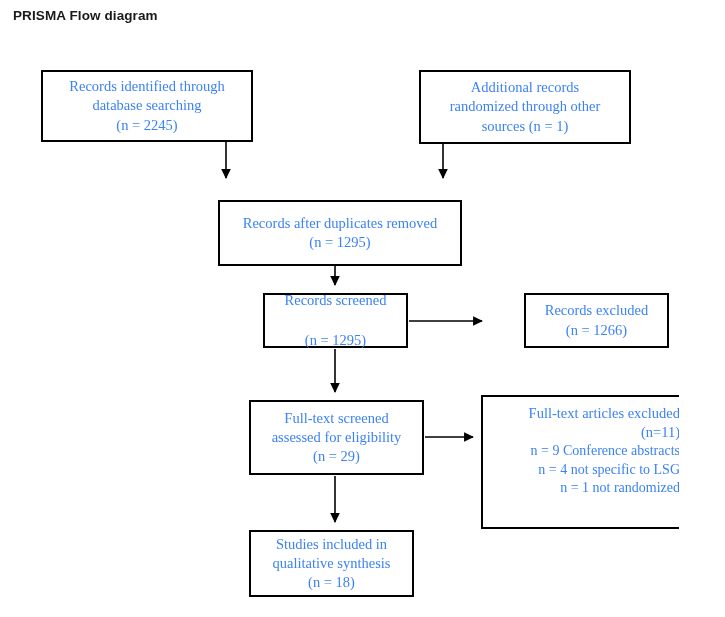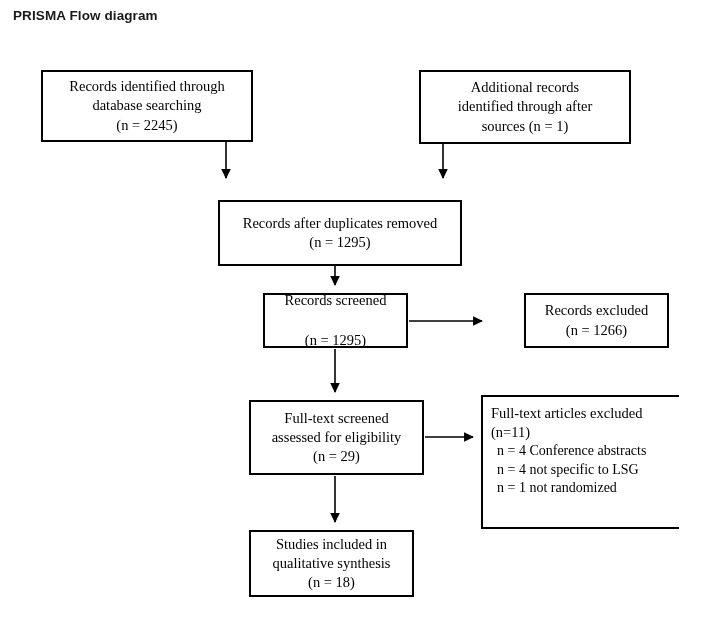--- a/index.html
+++ b/index.html
@@ -36,32 +36,32 @@
   }
   .box {
     position: absolute;
     box-sizing: border-box;
     background: #ffffff;
     border: 2.5px solid #000000;
     display: flex;
     flex-direction: column;
     align-items: center;
     justify-content: center;
-    color: #000000;
+    color: #3b82f6;
     font-family: "Liberation Serif", serif;
     font-size: 14.5px;
     line-height: 1.32;
     text-align: center;
   }
   .box .ln {
     display: block;
     white-space: nowrap;
   }
   .box.left-align {
-    align-items: flex-start;
+    align-items: flex-end;
     justify-content: flex-start;
     padding: 7px 8px 6px 8px;
   }
   .box.left-align .ln.center {
     text-align: center;
   }
   .box.left-align .ln.reason {
     text-align: left;
     padding-left: 6px;
     font-size: 14px;
@@ -121,21 +121,21 @@
   </svg>
 
   <div class="box" id="box-identified">
     <span class="ln">Records identified through</span>
     <span class="ln">database searching</span>
     <span class="ln">(n = 2245)</span>
   </div>
 
   <div class="box" id="box-additional">
     <span class="ln">Additional records</span>
-    <span class="ln">identified through after</span>
+    <span class="ln">randomized through other</span>
     <span class="ln">sources (n = 1)</span>
   </div>
 
   <div class="box" id="box-duplicates">
     <span class="ln">Records after duplicates removed</span>
     <span class="ln">(n = 1295)</span>
   </div>
 
   <div class="box" id="box-screened">
     <span class="ln">Records screened</span>
@@ -149,21 +149,21 @@
 
   <div class="box" id="box-fulltext">
     <span class="ln">Full-text screened</span>
     <span class="ln">assessed for eligibility</span>
     <span class="ln">(n = 29)</span>
   </div>
 
   <div class="box left-align" id="box-ft-excluded">
     <span class="ln center">Full-text articles excluded</span>
     <span class="ln center">(n=11)</span>
-    <span class="ln reason">n = 4 Conference abstracts</span>
+    <span class="ln reason">n = 9 Conference abstracts</span>
     <span class="ln reason">n = 4 not specific to LSG</span>
     <span class="ln reason">n = 1 not randomized</span>
   </div>
 
   <div class="box" id="box-included">
     <span class="ln">Studies included in</span>
     <span class="ln">qualitative synthesis</span>
     <span class="ln">(n = 18)</span>
   </div>
 

